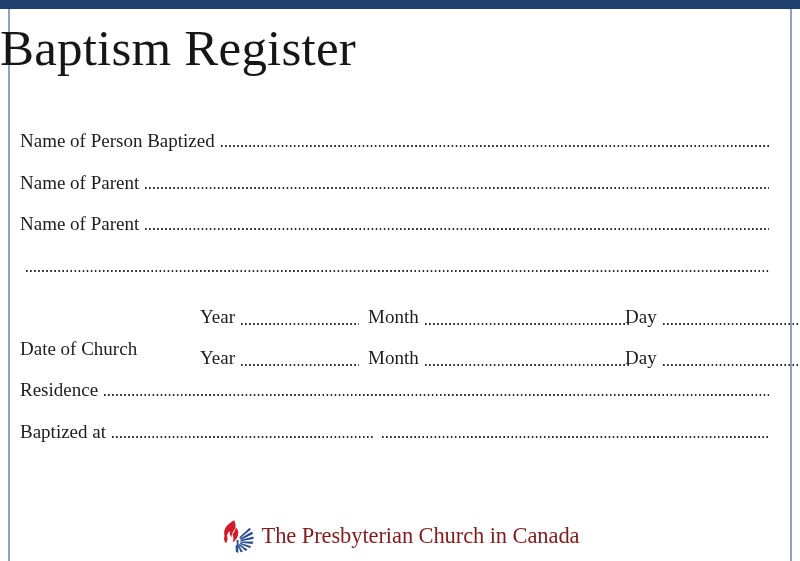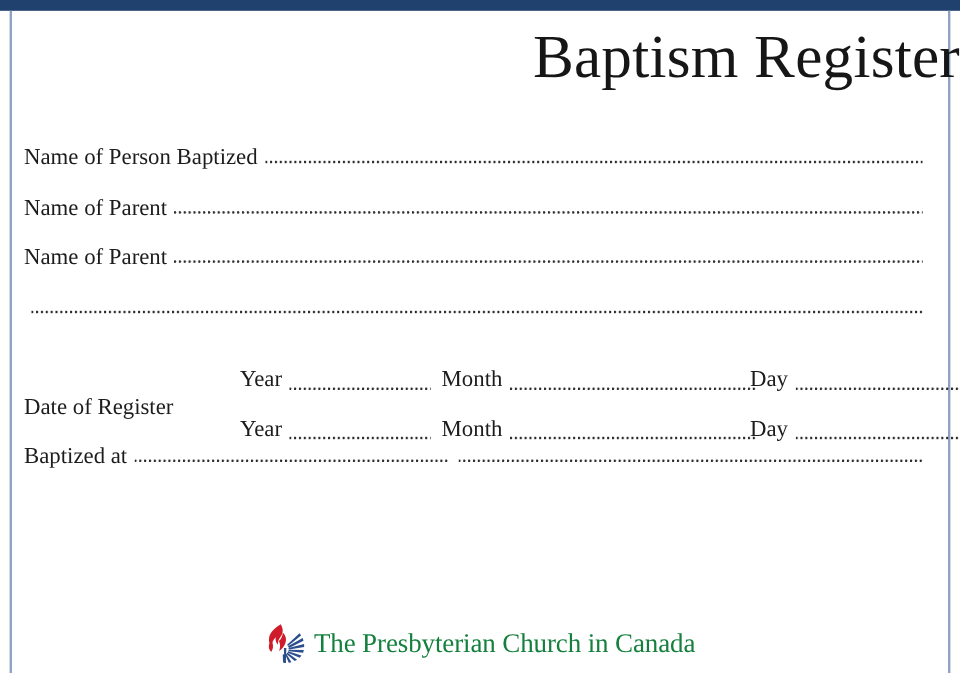--- a/index.html
+++ b/index.html
@@ -46,42 +46,42 @@
     height: 552px;
     background: #8FA2C4;
   }
 
   
   .title {
     position: absolute;
     left: 0;
     top: 17px;
     width: 800px;
-    text-align: right;
+    text-align: left;
     font-size: 51px;
     line-height: 62px;
     color: #161616;
     font-weight: normal;
     letter-spacing: 0.2px;
     white-space: nowrap;
   }
 
   
   .form {
     position: absolute;
     left: 0;
     top: 120px;
     width: 800px;
   }
 
   .row {
     position: relative;
     height: 41.5px;
     display: flex;
-    align-items: flex-start;
+    align-items: center;
     padding: 0 29px 0 20px;
     box-sizing: border-box;
   }
 
   .label {
     font-size: 19px;
     line-height: 23px;
     color: #1c1c1c;
     white-space: nowrap;
     flex: 0 0 auto;
@@ -142,21 +142,21 @@
   .logo-mark {
     width: 34px;
     height: 34px;
     margin-right: 7px;
     flex: 0 0 auto;
     display: block;
   }
   .logo-text {
     font-size: 22.5px;
     line-height: 28px;
-    color: #15803d;
+    color: #7f1d1d;
     white-space: nowrap;
     letter-spacing: -0.1px;
   }
 </style>
 </head>
 <body>
 
 <div class="page">
 
   <div class="border-top"></div>
@@ -195,35 +195,39 @@
         <span class="inline-label">Month</span>
         <span class="leader w-month"></span>
       </span>
       <span class="col-day">
         <span class="inline-label">Day</span>
         <span class="leader w-day"></span>
       </span>
     </div>
 
     <div class="row row-date">
-      <span class="label label-main">Date of Register</span>
+      <span class="label label-main">Date of Church</span>
       <span class="col-year">
         <span class="inline-label">Year</span>
         <span class="leader w-year"></span>
       </span>
       <span class="col-month">
         <span class="inline-label">Month</span>
         <span class="leader w-month"></span>
       </span>
       <span class="col-day">
         <span class="inline-label">Day</span>
         <span class="leader w-day"></span>
       </span>
     </div>
 
+    <div class="row">
+      <span class="label">Residence</span>
+      <span class="leader"></span>
+    </div>
 
     <div class="row">
       <span class="label">Baptized at</span>
       <span class="leader w-batat"></span>
       <span class="leader"></span>
     </div>
 
 
   </div>
 

